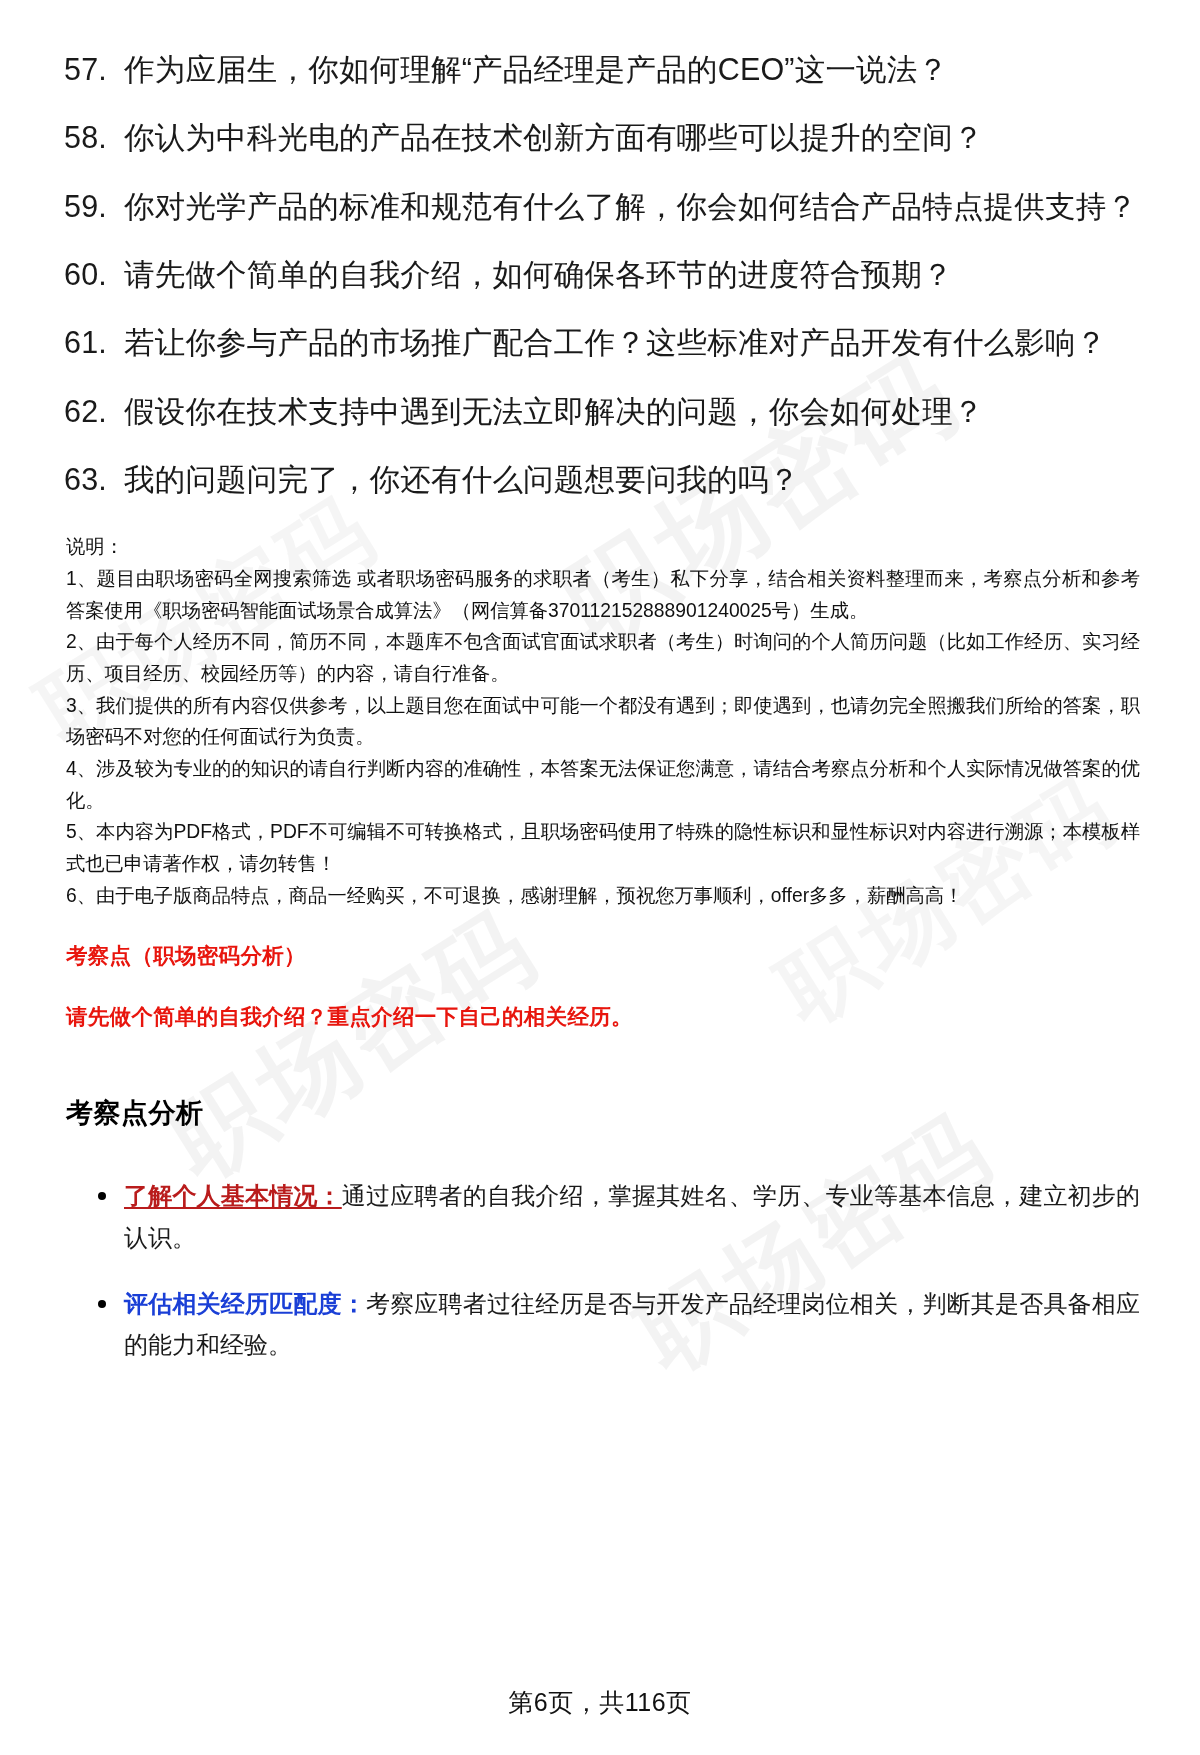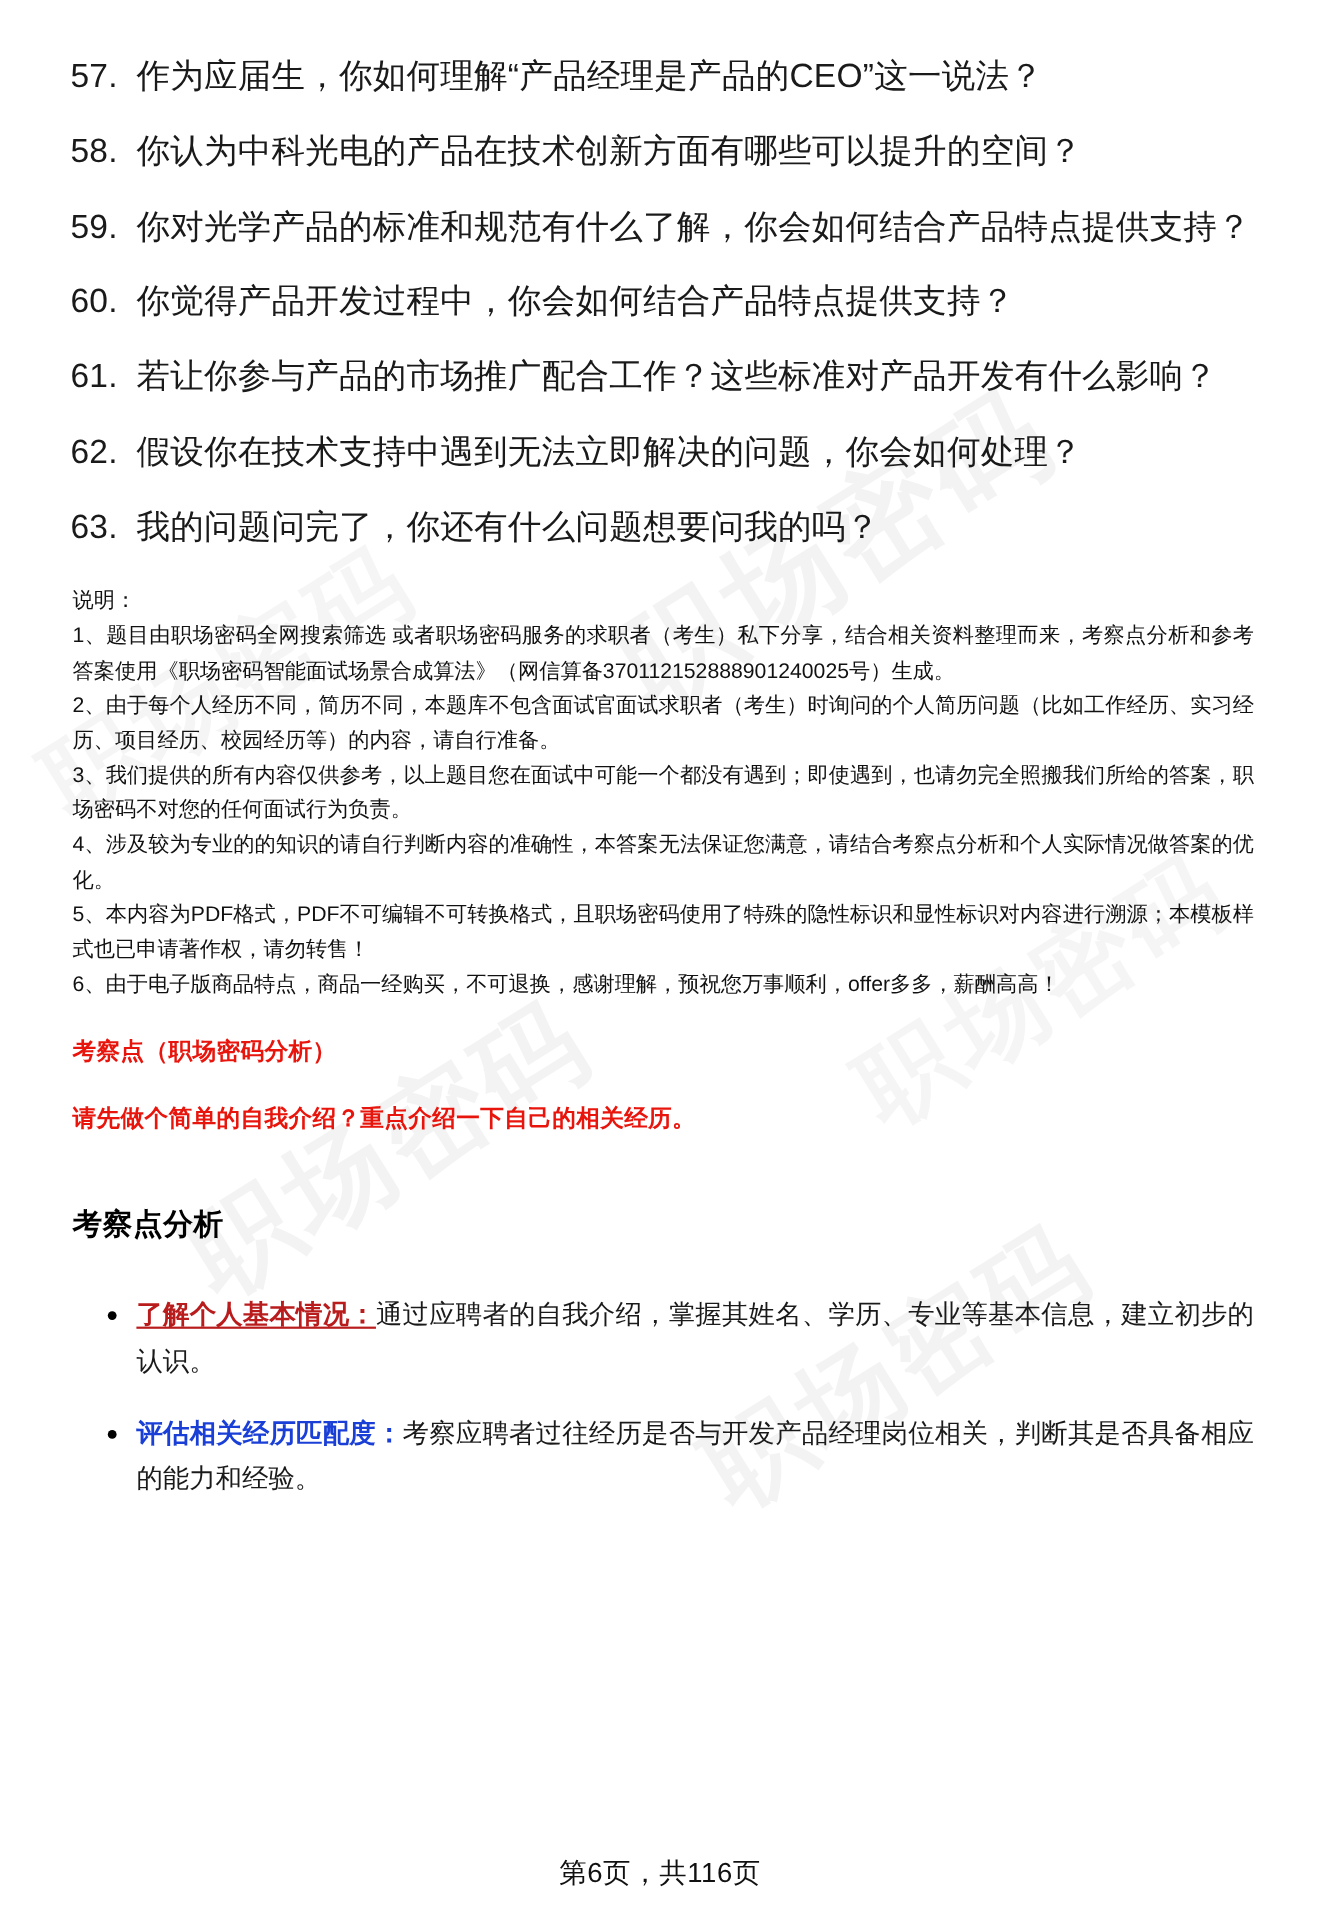--- a/index.html
+++ b/index.html
@@ -190,21 +190,21 @@
       <li class="q-item">
         <span class="q-num">58.</span>
         <span class="q-text">你认为中科光电的产品在技术创新方面有哪些可以提升的空间？</span>
       </li>
       <li class="q-item">
         <span class="q-num">59.</span>
         <span class="q-text">你对光学产品的标准和规范有什么了解，你会如何结合产品特点提供支持？</span>
       </li>
       <li class="q-item">
         <span class="q-num">60.</span>
-        <span class="q-text">你觉得产品开发过程中，你会如何结合产品特点提供支持？</span>
+        <span class="q-text">请先做个简单的自我介绍，如何确保各环节的进度符合预期？</span>
       </li>
       <li class="q-item">
         <span class="q-num">61.</span>
         <span class="q-text">若让你参与产品的市场推广配合工作？这些标准对产品开发有什么影响？</span>
       </li>
       <li class="q-item">
         <span class="q-num">62.</span>
         <span class="q-text">假设你在技术支持中遇到无法立即解决的问题，你会如何处理？</span>
       </li>
       <li class="q-item">

